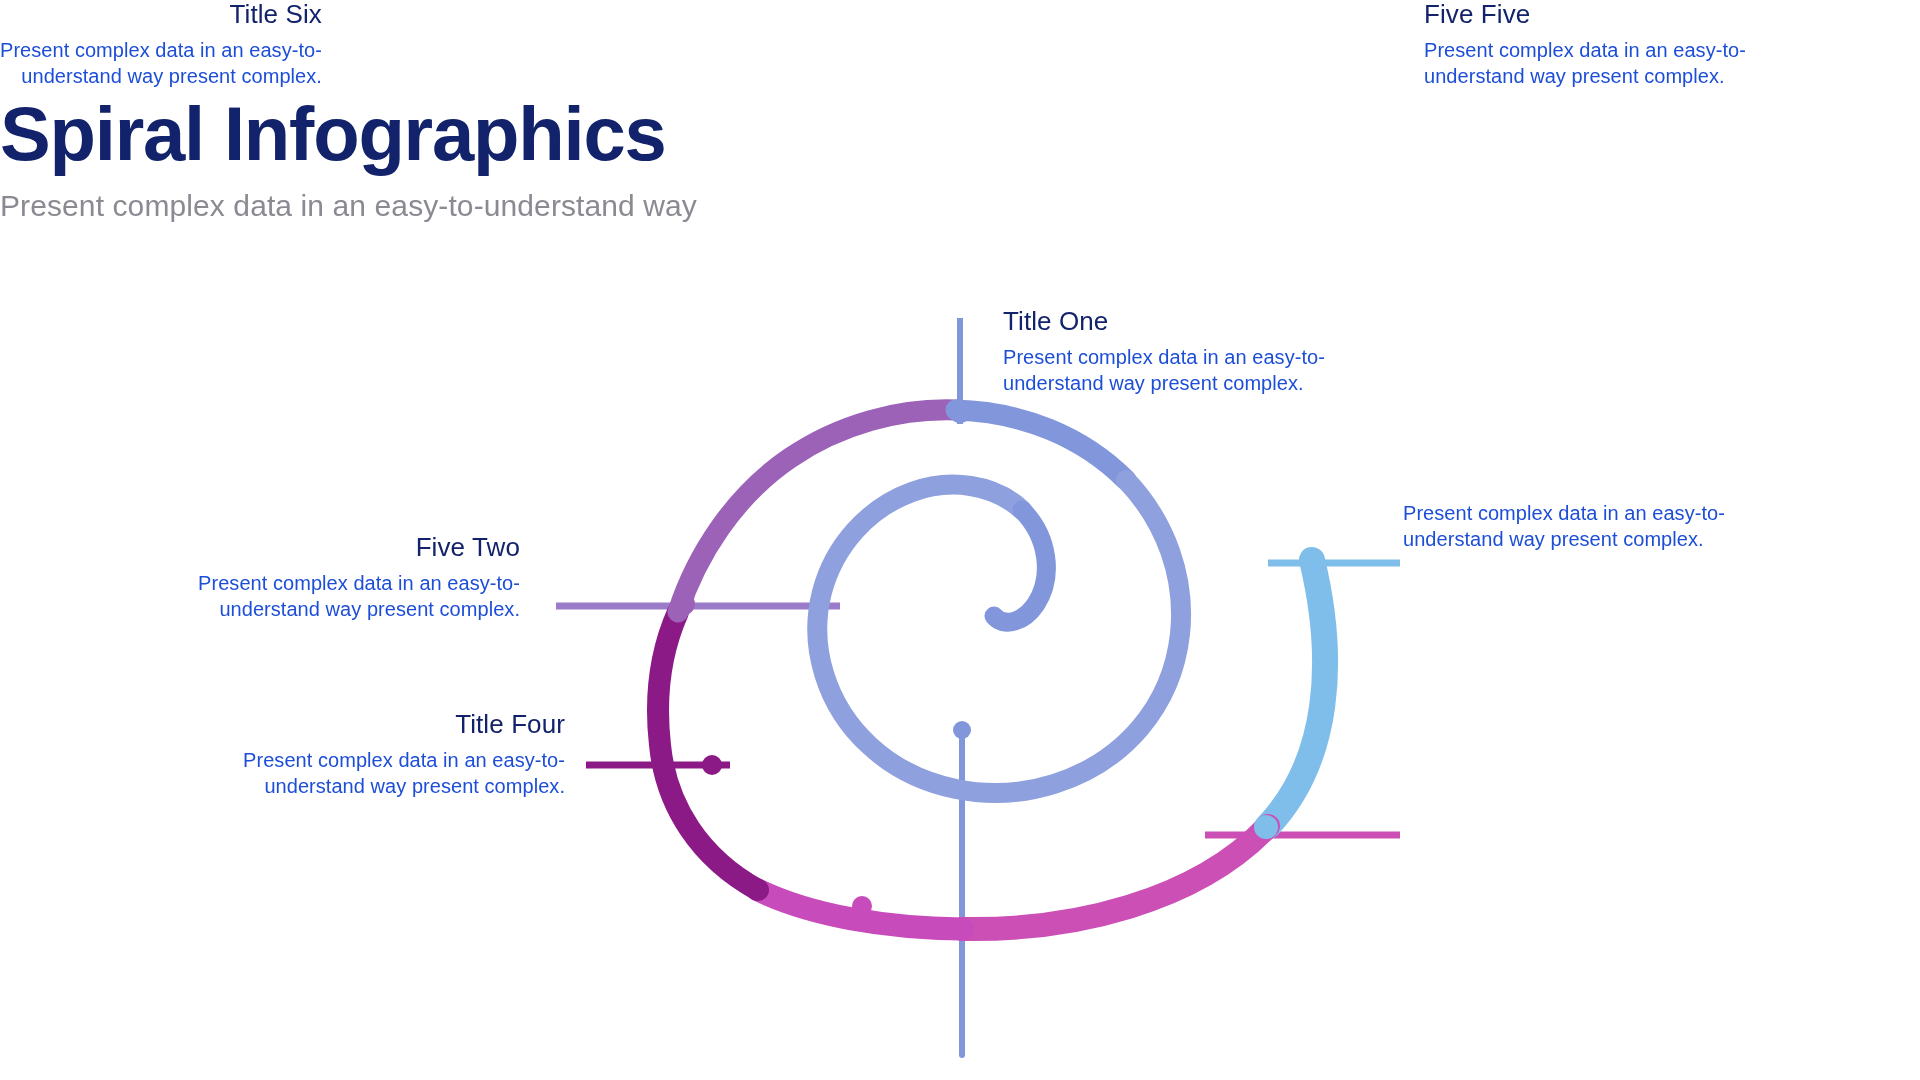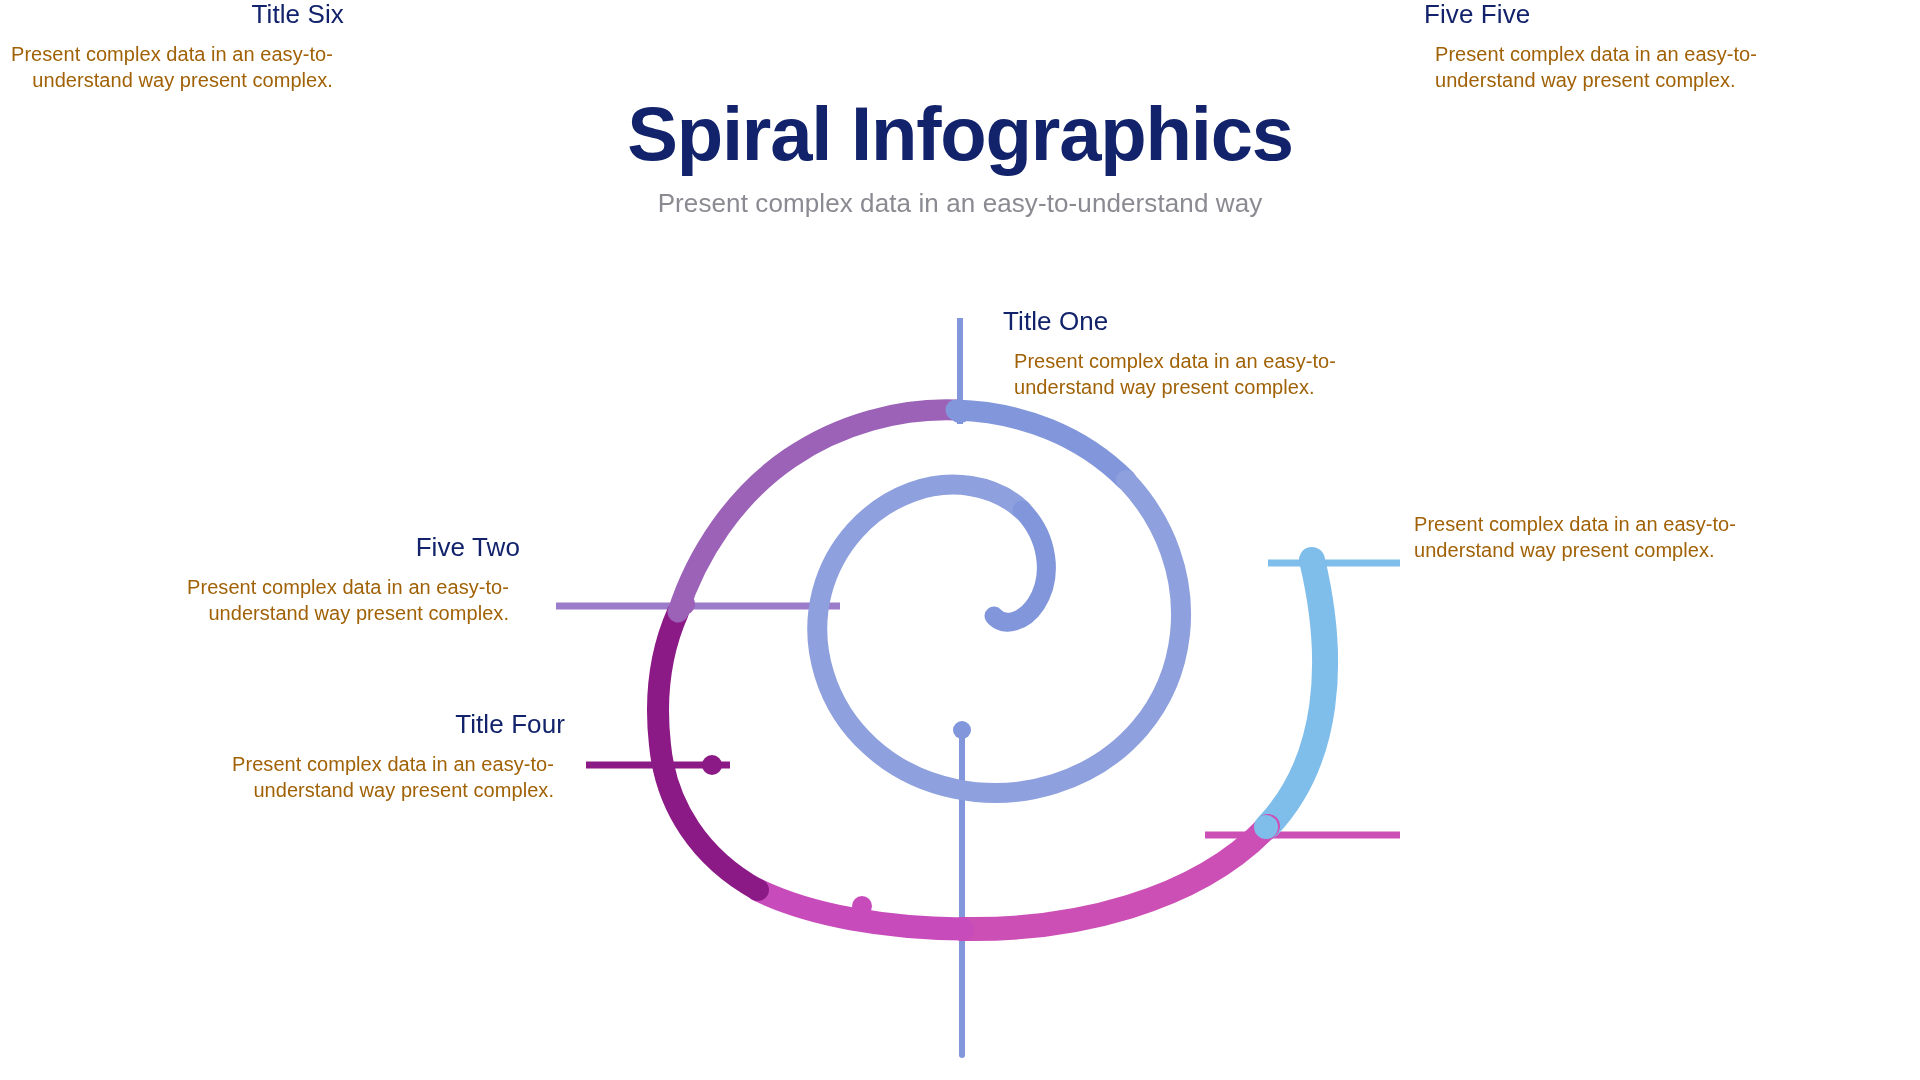--- a/index.html
+++ b/index.html
@@ -23,34 +23,33 @@
     width: 1920px;
     height: 1080px;
   }
 
   
   #header {
     position: absolute;
     top: 96px;
     left: 0;
     width: 1920px;
-    text-align: center;
   }
   #main-title {
     font-size: 76px;
     font-weight: 700;
     color: #12236b;
     letter-spacing: -1.2px;
     line-height: 1.0;
     margin: 0;
     font-family: "Liberation Sans", sans-serif;
   }
   #subtitle {
     margin: 16px 0 0 0;
-    font-size: 26px;
+    font-size: 30px;
     font-weight: 400;
     color: #8a8a92;
     letter-spacing: 0.1px;
     line-height: 1.2;
   }
 
   
   #spiral-svg {
     position: absolute;
     left: 0;
@@ -68,23 +67,23 @@
     font-size: 26px;
     font-weight: 400;
     color: #12236b;
     line-height: 1.15;
     margin: 0 0 7px 0;
     letter-spacing: 0.1px;
   }
   .callout .c-body {
     font-size: 20px;
     font-weight: 400;
-    color: #a16207;
+    color: #1d4ed8;
     line-height: 1.32;
-    margin: 11px;
+    margin: 0;
     letter-spacing: 0.05px;
   }
   .callout.align-left  { text-align: left;  }
   .callout.align-right { text-align: right; }
 
   #callout-1 { left: 1003px; top: 307px;  width: 420px; }
   #callout-2 { left: 110px;  top: 533px;  width: 410px; }
   #callout-3 { left: 1403px; top: 500px;  width: 420px; }
   #callout-4 { left: 155px;  top: 710px;  width: 410px; }
   #callout-5 { left: 1424px; top": 0; top: 786px; width: 420px; }

